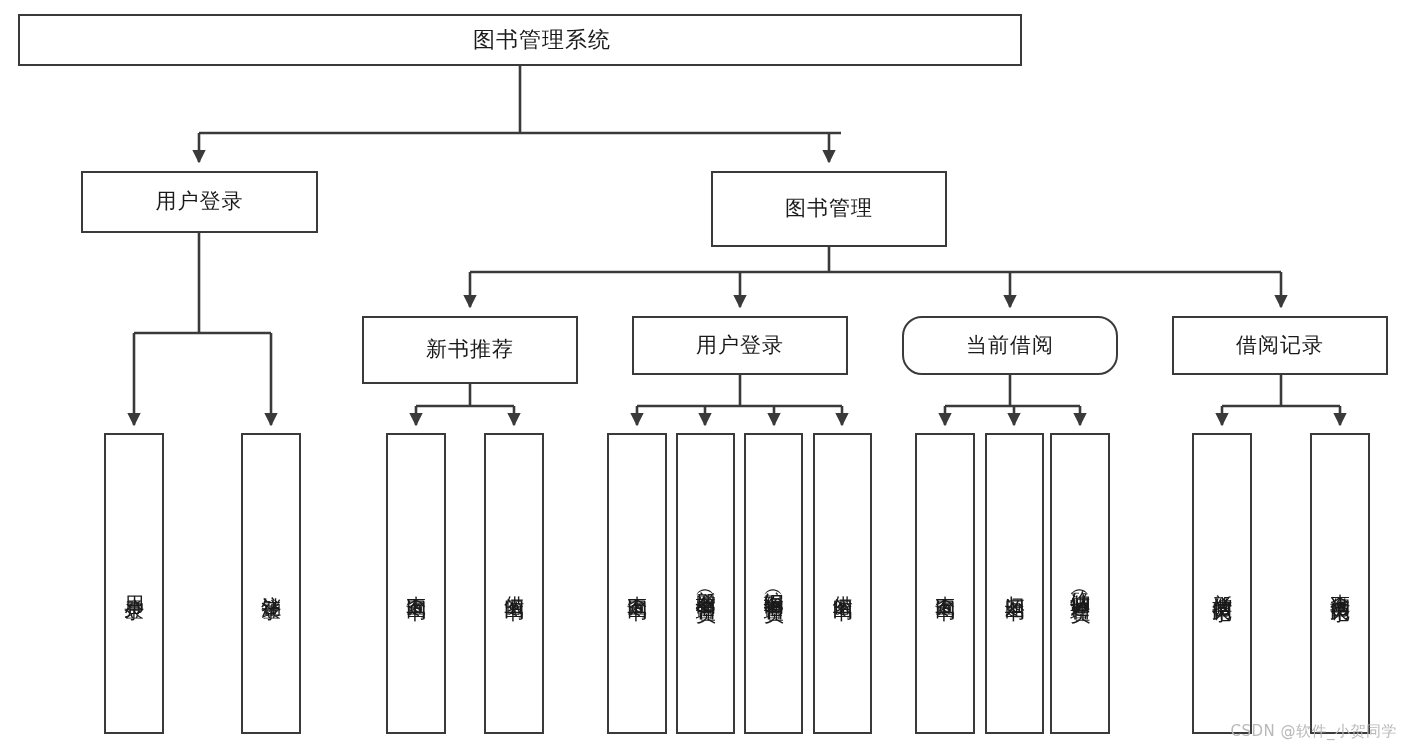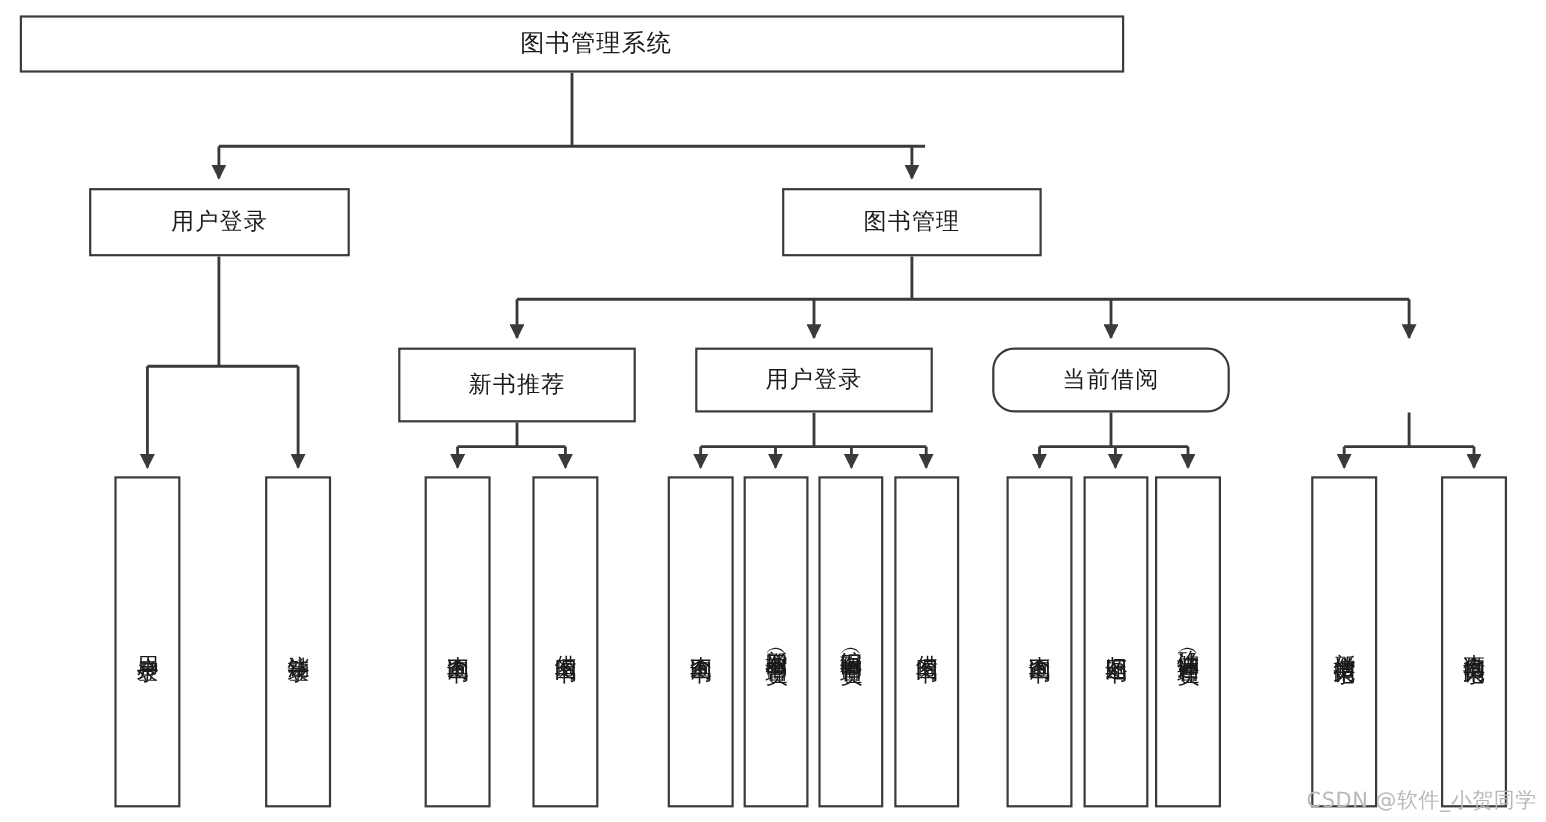--- a/index.html
+++ b/index.html
@@ -57,21 +57,21 @@
     line-height: 1.18;
     letter-spacing: 2px;
     white-space: nowrap;
     text-align: center;
     max-height: 100%;
   }
   .watermark {
     position: absolute;
     right: 8px;
     bottom: 6px;
-    font-size: 19px;
+    font-size: 15px;
     color: #b9b9b9;
     letter-spacing: 0.5px;
     white-space: nowrap;
   }
 </style>
 </head>
 <body>
 
 <div id="canvas">
 
@@ -125,33 +125,36 @@
     </g>
   </svg>
 
   <div class="node h root" style="left:18px; top:14px; width:1004px; height:52px;">
     <span>图书管理系统</span>
   </div>
 
   <div class="node h" style="left:81px; top:171px; width:237px; height:62px;">
     <span>用户登录</span>
   </div>
-  <div class="node h" style="left:711px; top:171px; width:236px; height:62px;">
+  <div class="node h" style="left:711px; top:171px; width:236px; height:76px;">
     <span>图书管理</span>
   </div>
 
   <div class="node h" style="left:362px; top:316px; width:216px; height:68px;">
     <span>新书推荐</span>
   </div>
   <div class="node h" style="left:632px; top:316px; width:216px; height:59px;">
     <span>用户登录</span>
   </div>
   <div class="node h" style="left:902px; top:316px; width:216px; height:59px;border-radius:20px;">
     <span>当前借阅</span>
   </div>
+  <div class="node h" style="left:1172px; top:316px; width:216px; height:59px;">
+    <span>借阅记录</span>
+  </div>
 
   <div class="node v" style="left:104px; top:433px; width:60px; height:301px;">
     <span class="vtext">用户登录</span>
   </div>
   <div class="node v" style="left:241px; top:433px; width:60px; height:301px;">
     <span class="vtext">注销登录</span>
   </div>
 
   <div class="node v" style="left:386px; top:433px; width:60px; height:301px;">
     <span class="vtext">查询图书</span>

